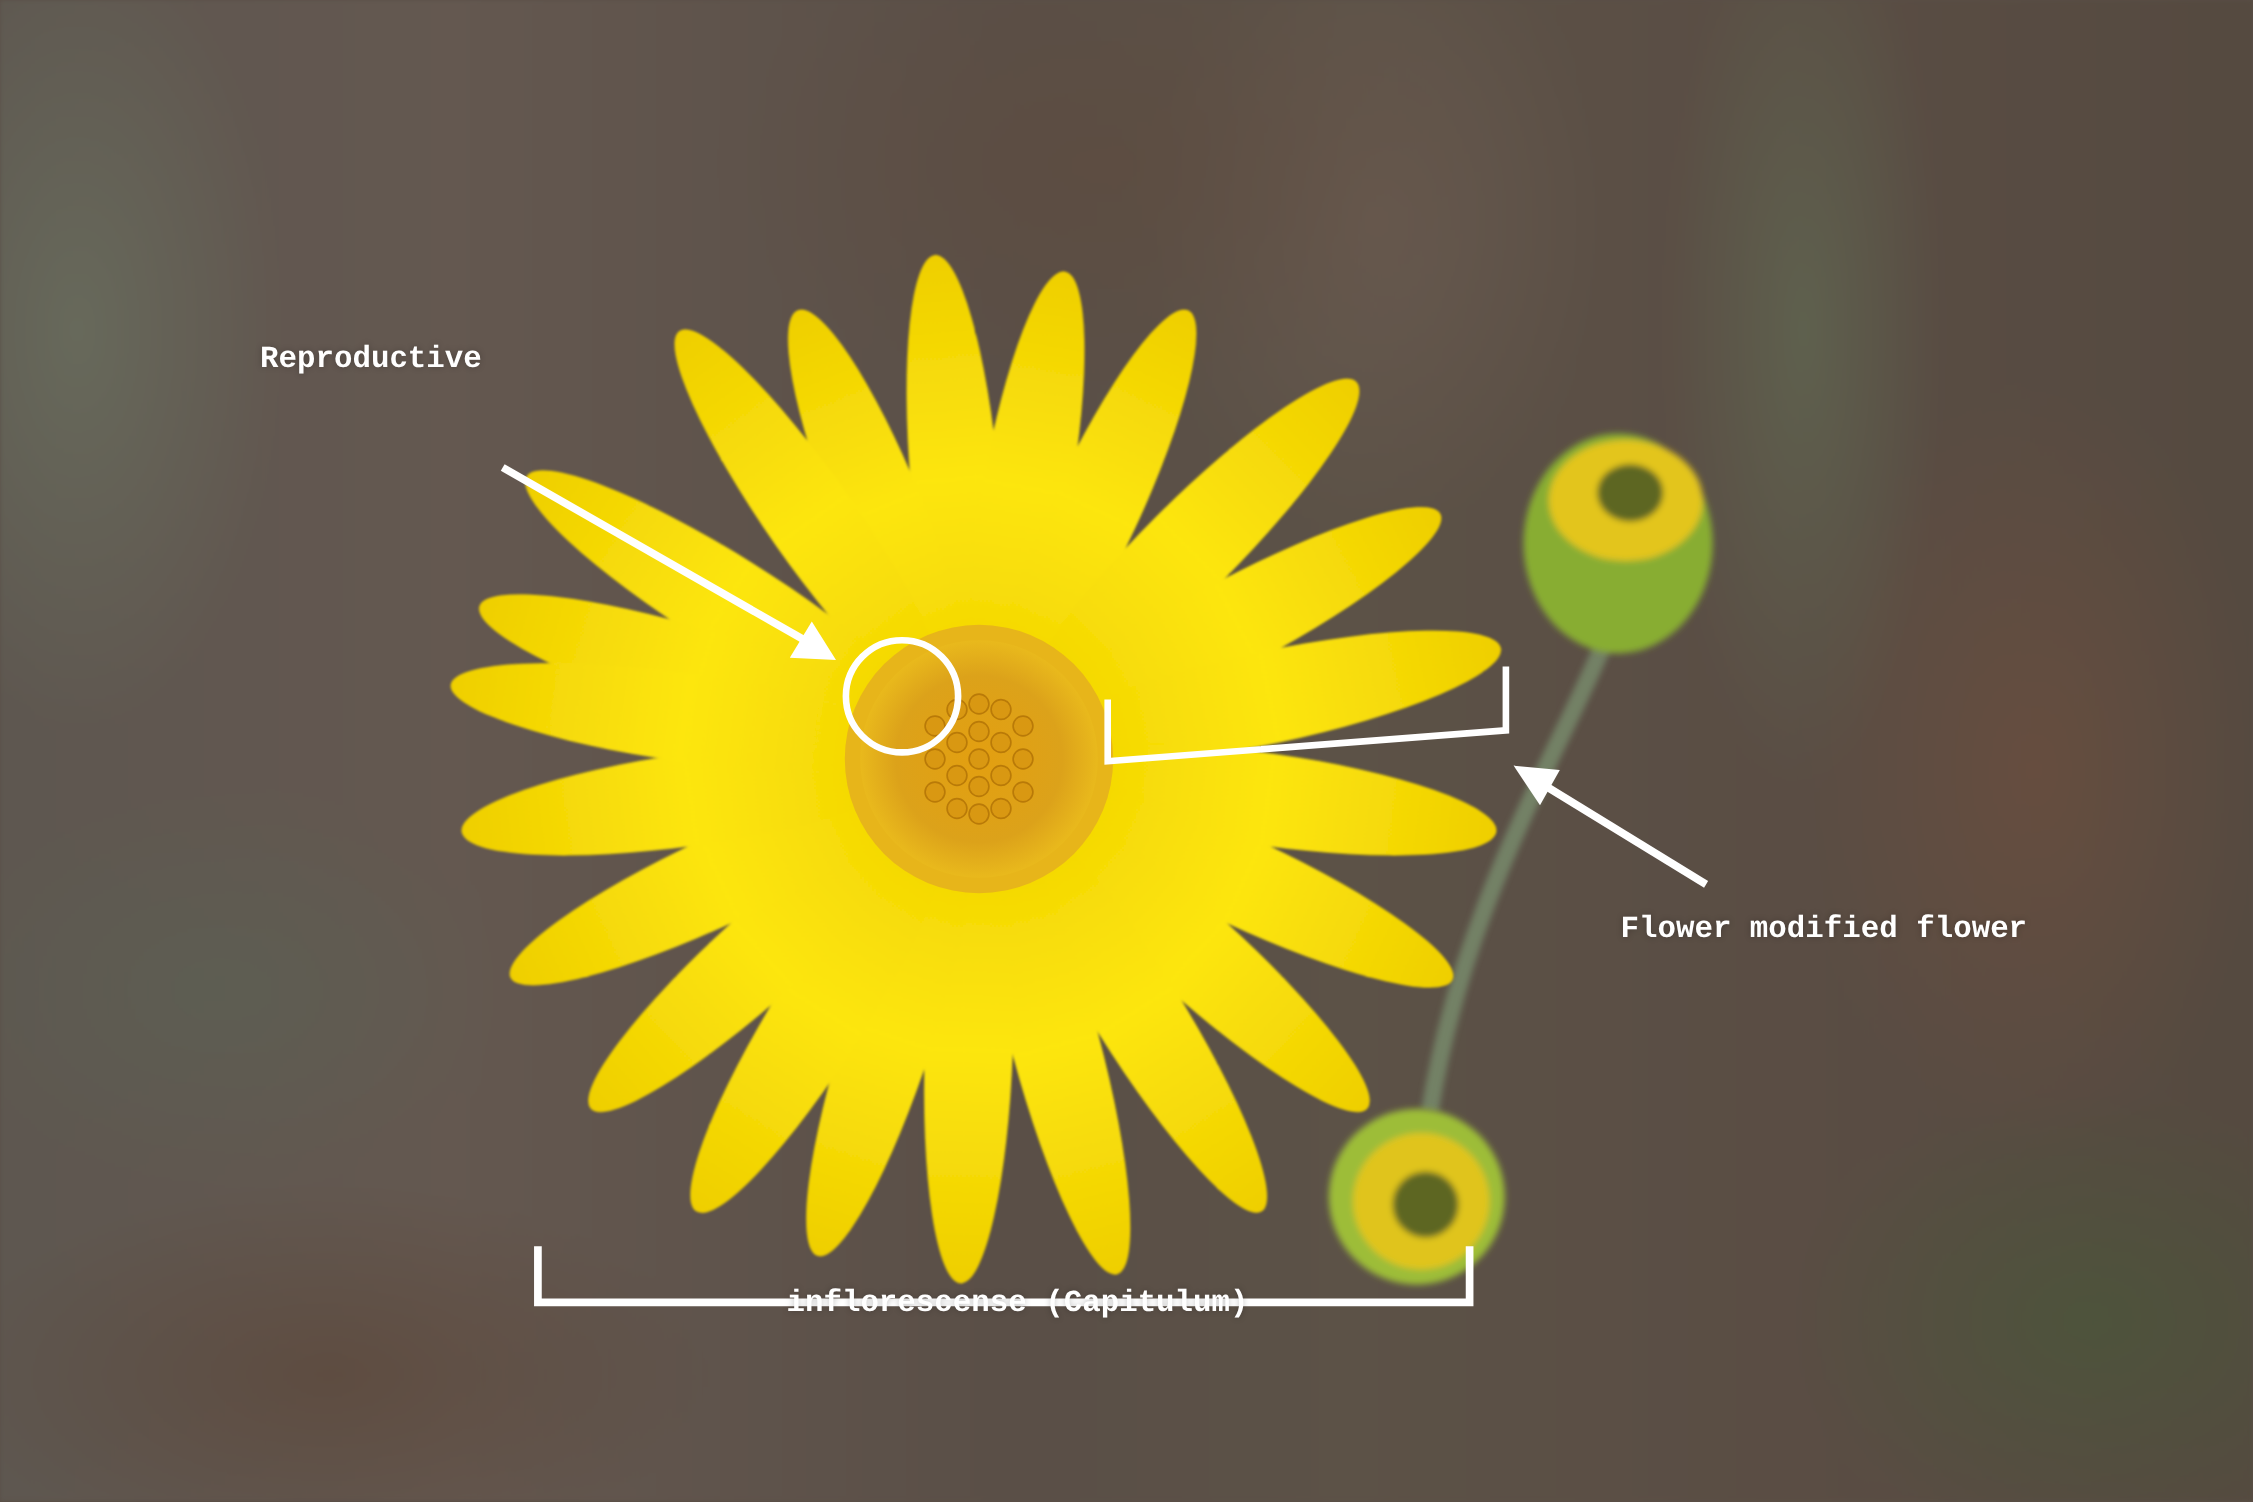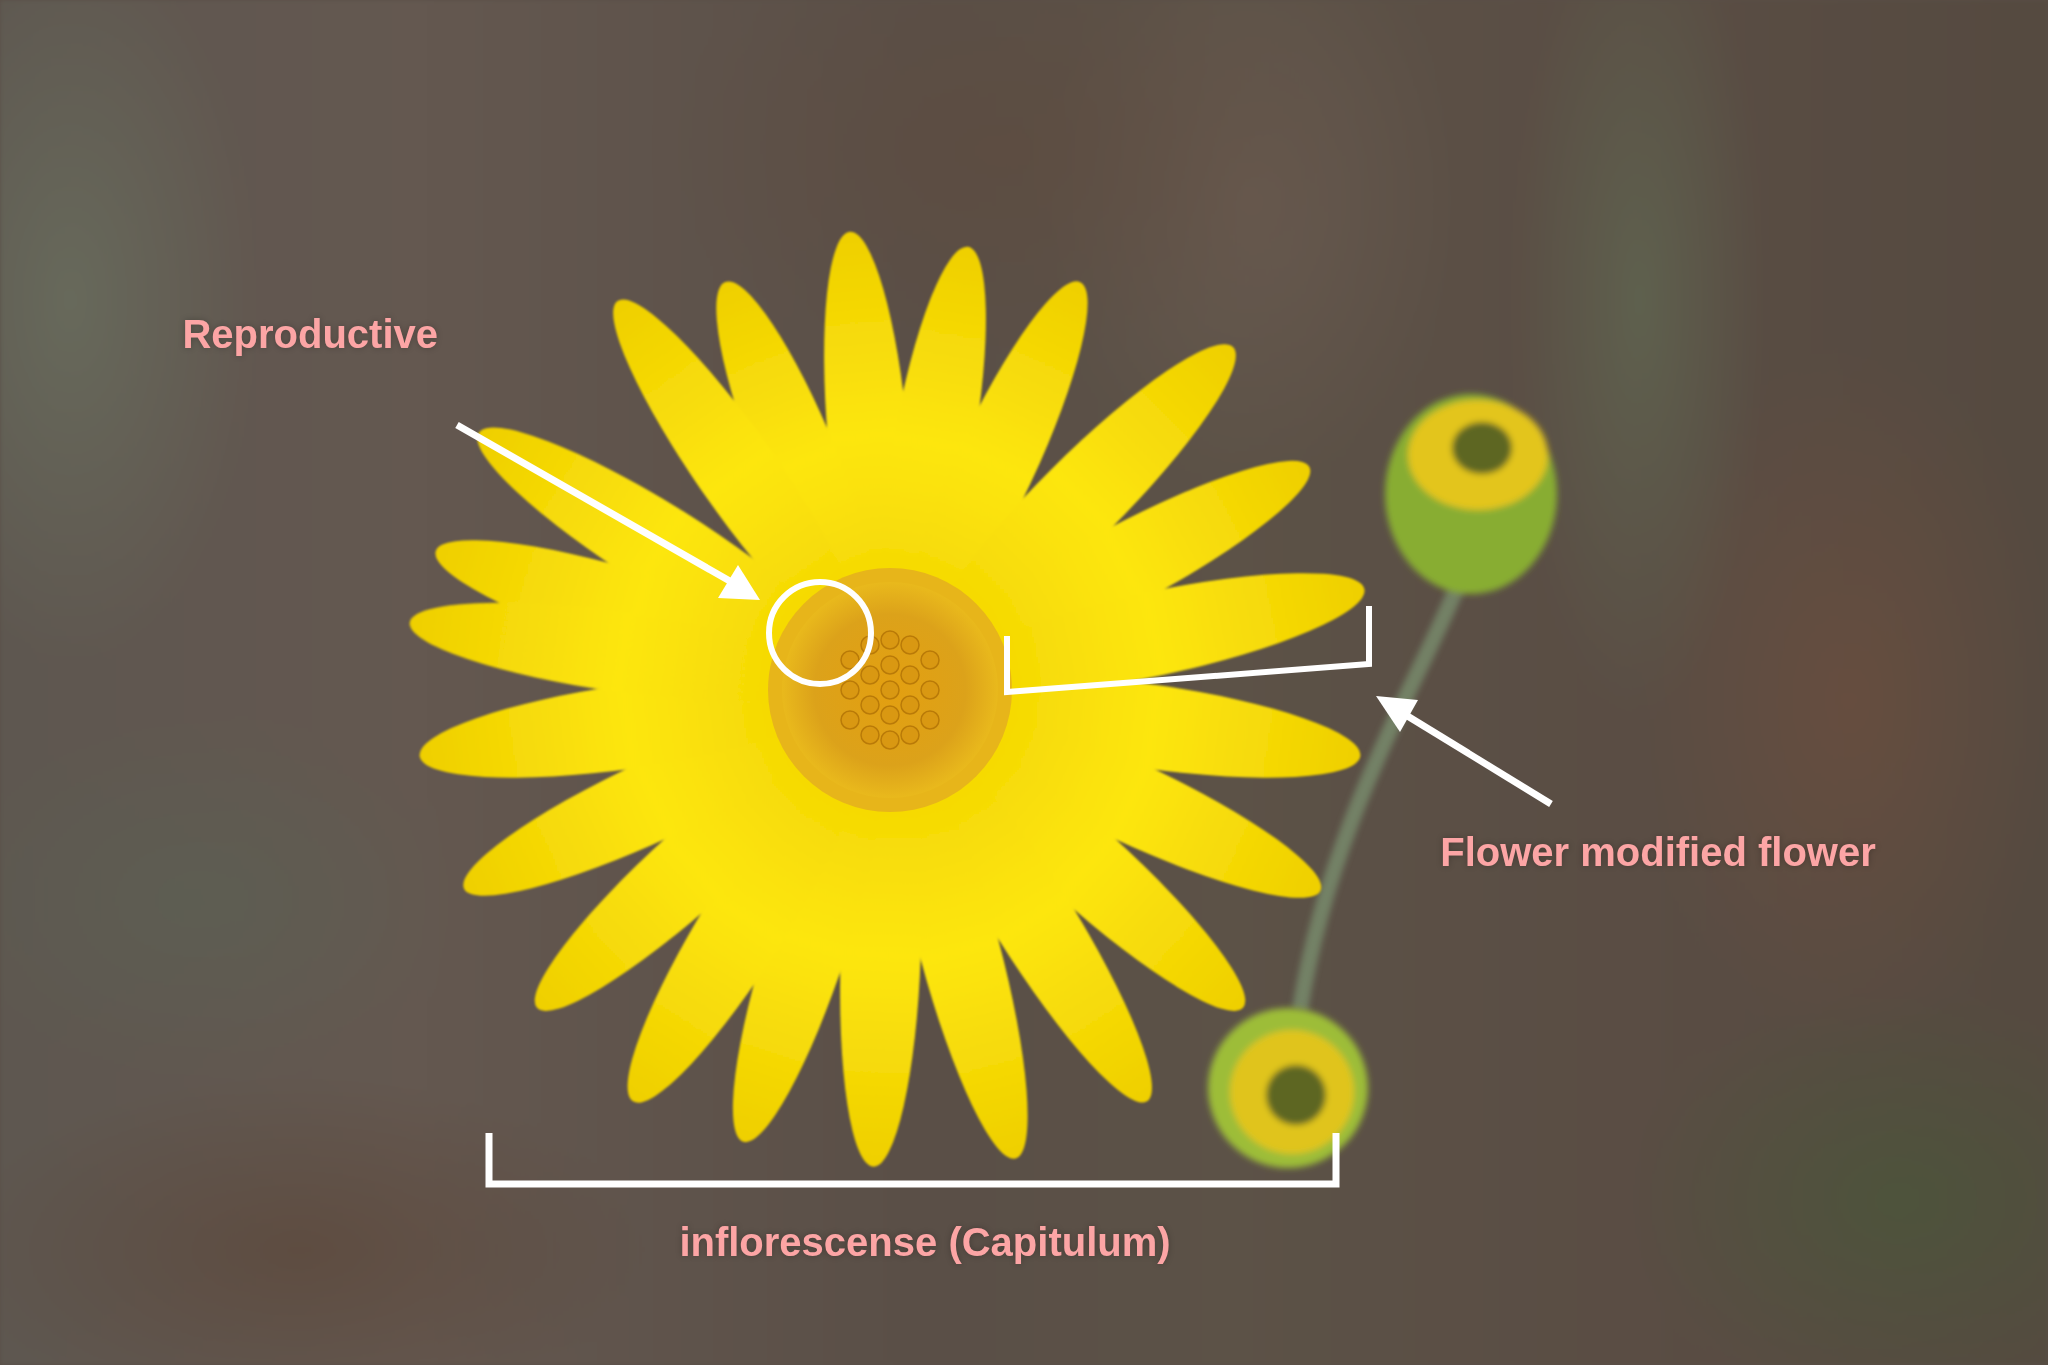--- a/index.html
+++ b/index.html
@@ -14,31 +14,31 @@
       radial-gradient(ellipse 400px 300px at 1900px 1200px, rgba(70,90,55,0.55), transparent 70%),
       radial-gradient(ellipse 380px 260px at 200px 900px, rgba(90,100,85,0.5), transparent 70%),
       radial-gradient(ellipse 500px 250px at 300px 1250px, rgba(90,65,50,0.5), transparent 70%),
       radial-gradient(ellipse 500px 300px at 1000px 150px, rgba(95,75,62,0.55), transparent 70%),
       radial-gradient(ellipse 300px 400px at 1250px 200px, rgba(120,100,90,0.4), transparent 70%),
       linear-gradient(90deg, #5e5750 0%, #645850 20%, #5a4f47 45%, #5c5247 60%, #5a4d44 80%, #554a40 100%);
     filter: blur(2px);
   }
   svg.art { position: absolute; left: 0; top: 0; }
   .label {
-    position: absolute; color: #fca5a5;
-    font-family: Liberation Sans, sans-serif; font-weight: bold;
-    font-size: 40px; line-height: 1;
+    position: absolute; color: #ffffff;
+    font-family: Liberation Mono, monospace; font-weight: bold;
+    font-size: 28px; line-height: 1;
     text-shadow: 0 0 6px rgba(0,0,0,0.25);
     white-space: nowrap;
   }
   .label-disc { left: 140px; top: 314px; width: 298px; text-align: right; }
   .label-disc span { display: block; margin-bottom: 18px; }
   .label-ray { left: 1400px; top: 832px; width: 516px; text-align: center; }
   .label-ray span { display: block; margin-bottom: 24px; }
-  .label-capitulum { left: 600px; top: 1222px; width: 650px; text-align: center; }
+  .label-capitulum { left: 600px; top: 1172px; width: 650px; text-align: center; }
 </style>
 </head>
 <body>
 
 <div class="stage">
   <div class="bg"></div>
 
   <svg class="art" width="2048" height="1365" viewBox="0 0 2048 1365">
     <defs>
       <linearGradient id="petalGrad" x1="0" y1="0" x2="1" y2="0">

